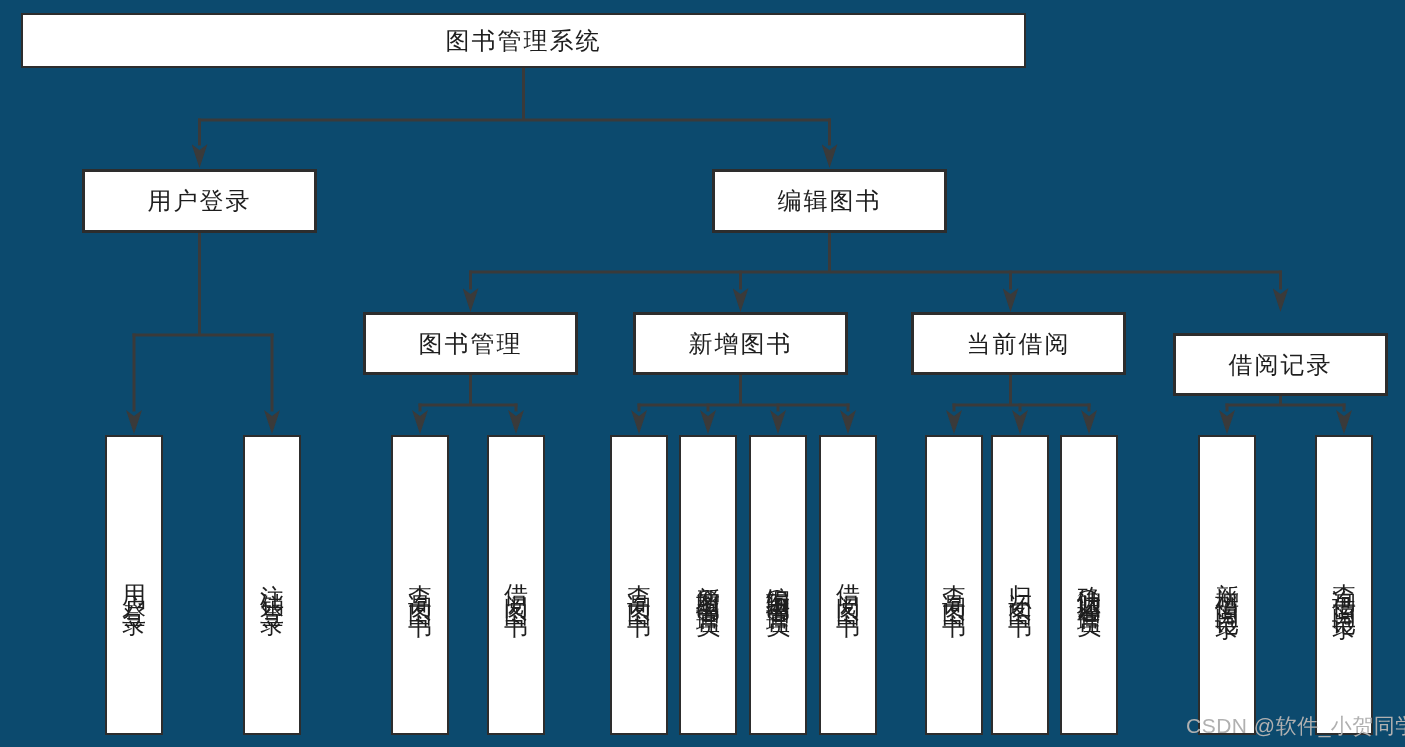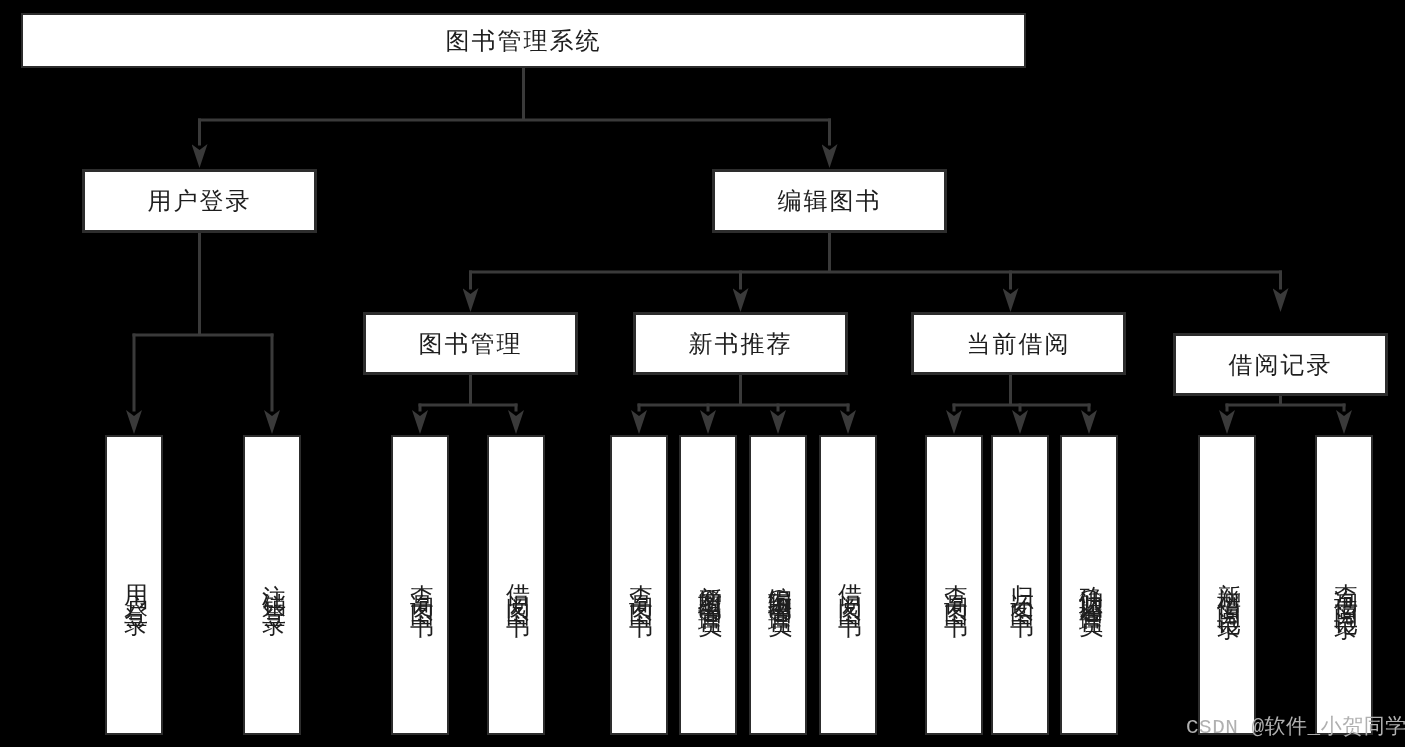--- a/index.html
+++ b/index.html
@@ -1,18 +1,18 @@
 <!DOCTYPE html>
 <html><head>
 <meta charset="utf-8">
 <style>
   html,body{margin:0;padding:0;background:#ffffff;}
   .stage{
-    position:relative;width:1405px;height:747px;background:#000000;overflow:hidden;
-    font-family:Liberation Mono, monospace;
+    position:relative;width:1405px;height:747px;background:#0c4a6e;overflow:hidden;
+    font-family:Liberation Sans, sans-serif;
   }
   .wires{position:absolute;left:0;top:0;width:1405px;height:747px;}
   .hbox{
     position:absolute;box-sizing:border-box;background:#ffffff;
     border:3px solid #2d2d2d;display:flex;align-items:center;justify-content:center;
     font-size:24px;letter-spacing:2px;color:#1e1e1e;white-space:nowrap;
   }
   .hbox.thin{border-width:2px;}
   .vbox{
     position:absolute;box-sizing:border-box;background:#ffffff;
@@ -77,21 +77,21 @@
       <path d="M1344 405 V410" marker-end="url(#arw)"></path>
     </g>
   </svg>
 
   <div class="hbox thin" style="left:21px;top:13px;width:1005px;height:55px;">图书管理系统</div>
 
   <div class="hbox" style="left:82px;top:169px;width:235px;height:64px;">用户登录</div>
   <div class="hbox" style="left:712px;top:169px;width:235px;height:64px;">编辑图书</div>
 
   <div class="hbox" style="left:363px;top:312px;width:215px;height:63px;">图书管理</div>
-  <div class="hbox" style="left:633px;top:312px;width:215px;height:63px;">新书推荐</div>
+  <div class="hbox" style="left:633px;top:312px;width:215px;height:63px;">新增图书</div>
   <div class="hbox" style="left:903px;top:312px;width:215px;height:63px;margin-left:8px;">当前借阅</div>
   <div class="hbox" style="left:1173px;top:312px;width:215px;height:63px;margin-top:21px;">借阅记录</div>
 
   <div class="vbox" style="left:105px;top:435px;width:58px;height:300px;">
     <span class="vtext vs4">用户登录</span>
   </div>
   <div class="vbox" style="left:243px;top:435px;width:58px;height:300px;">
     <span class="vtext vs4">注销登录</span>
   </div>
 

